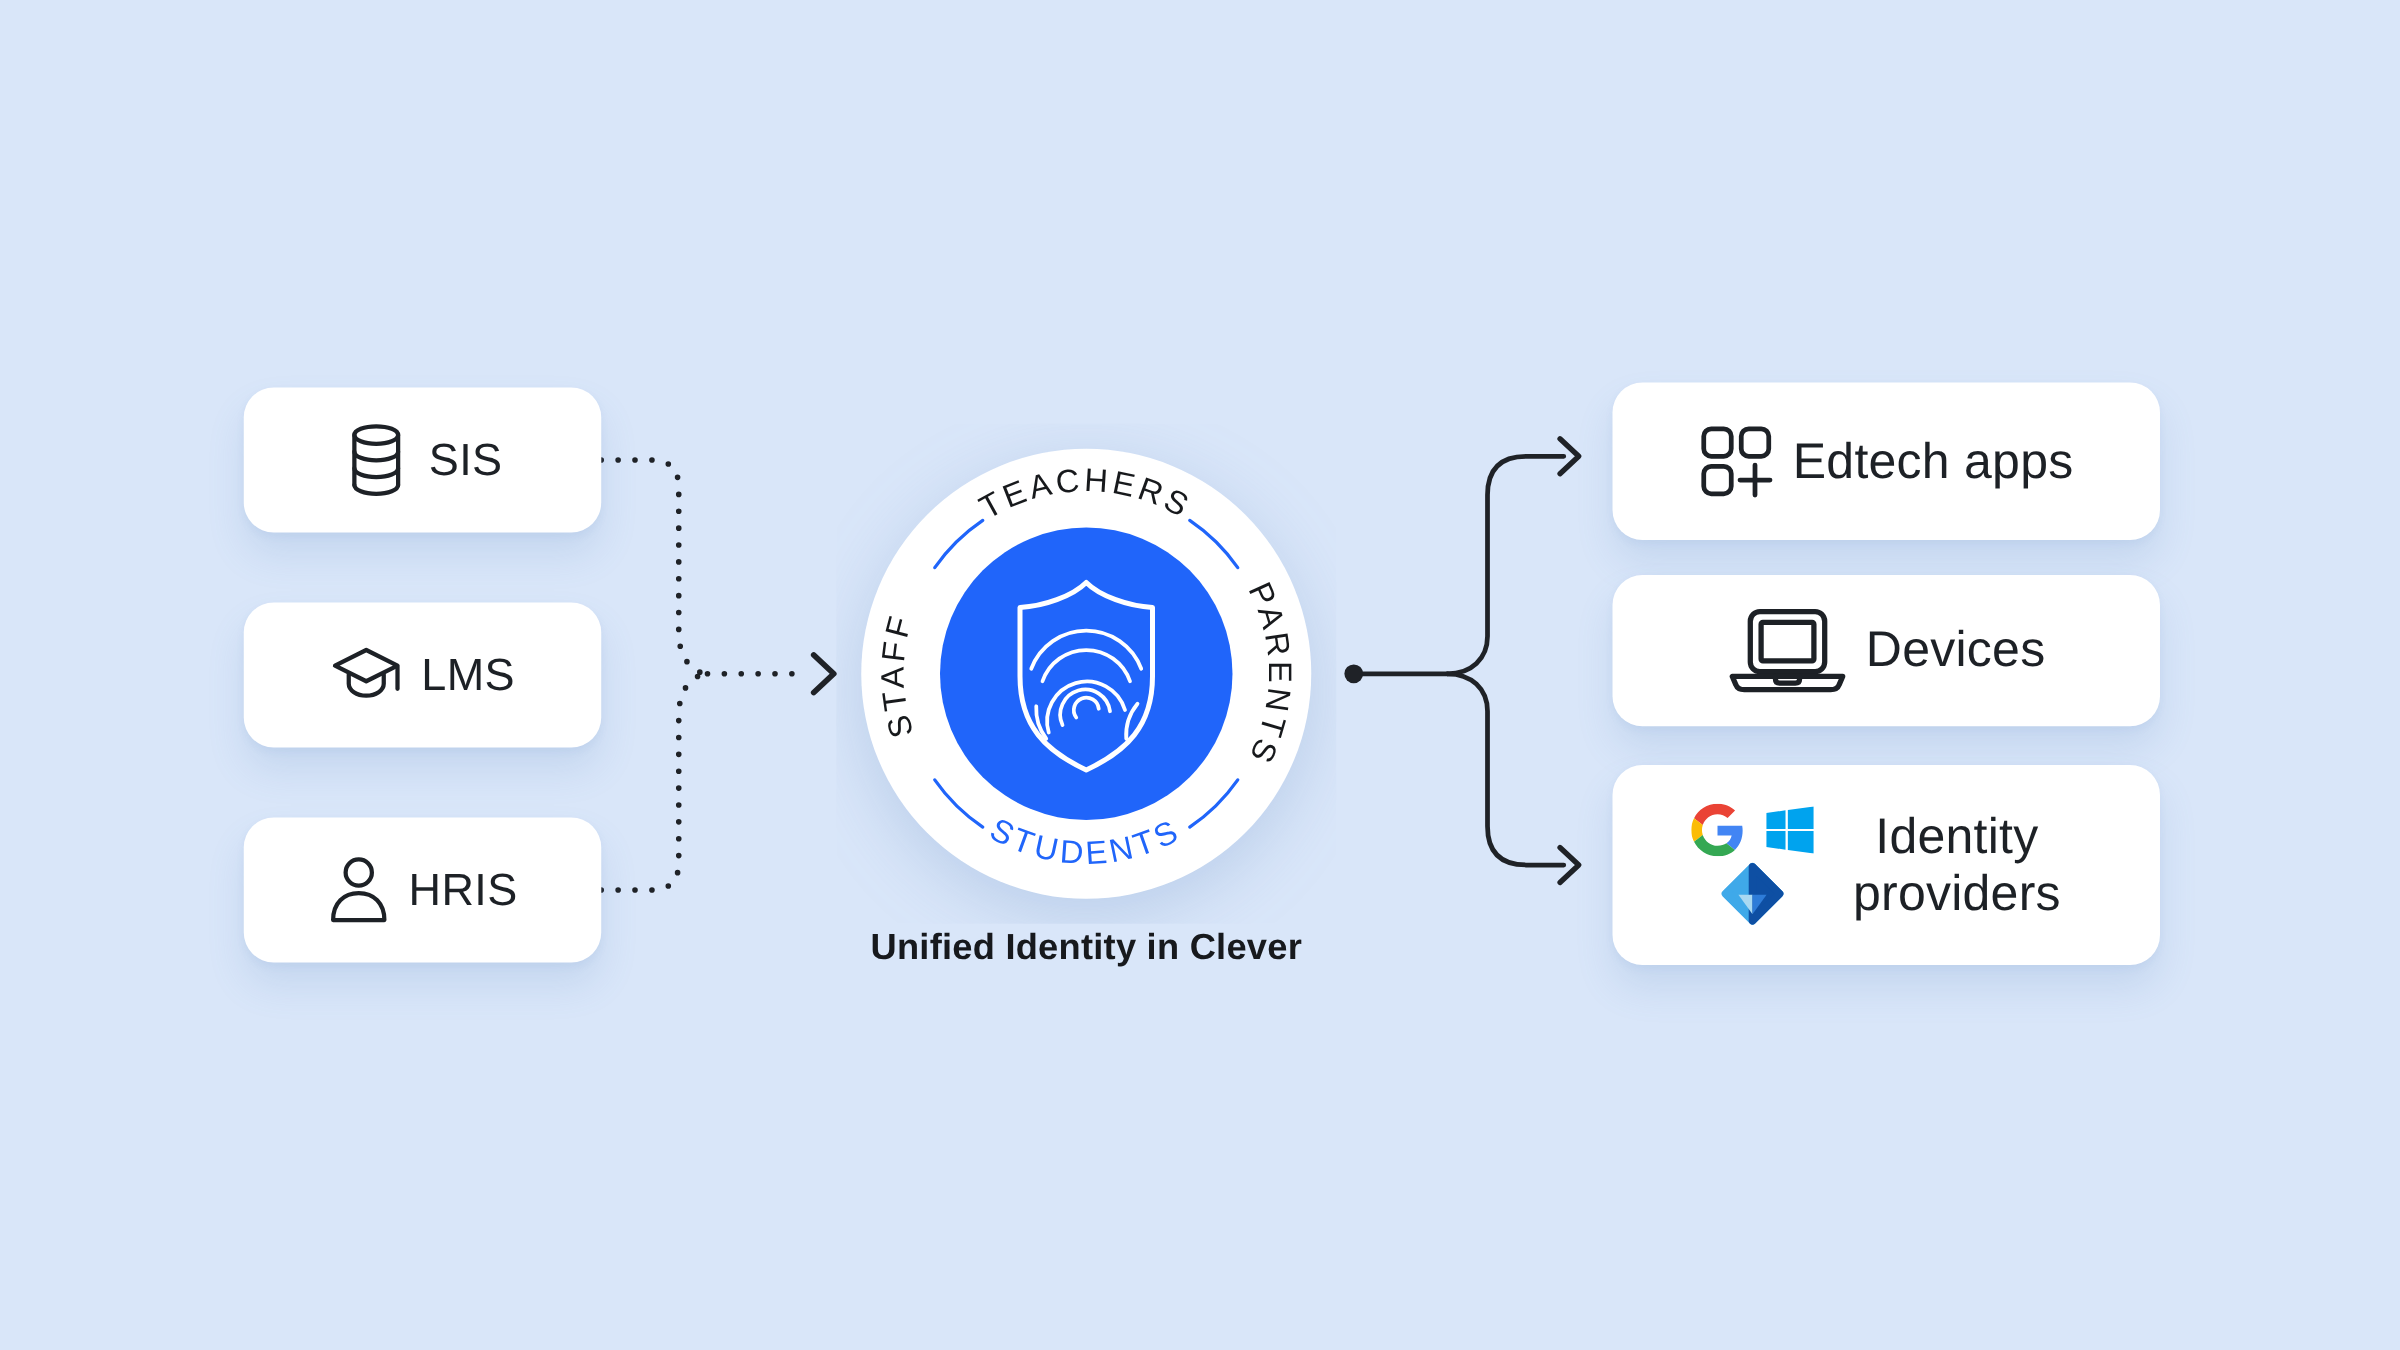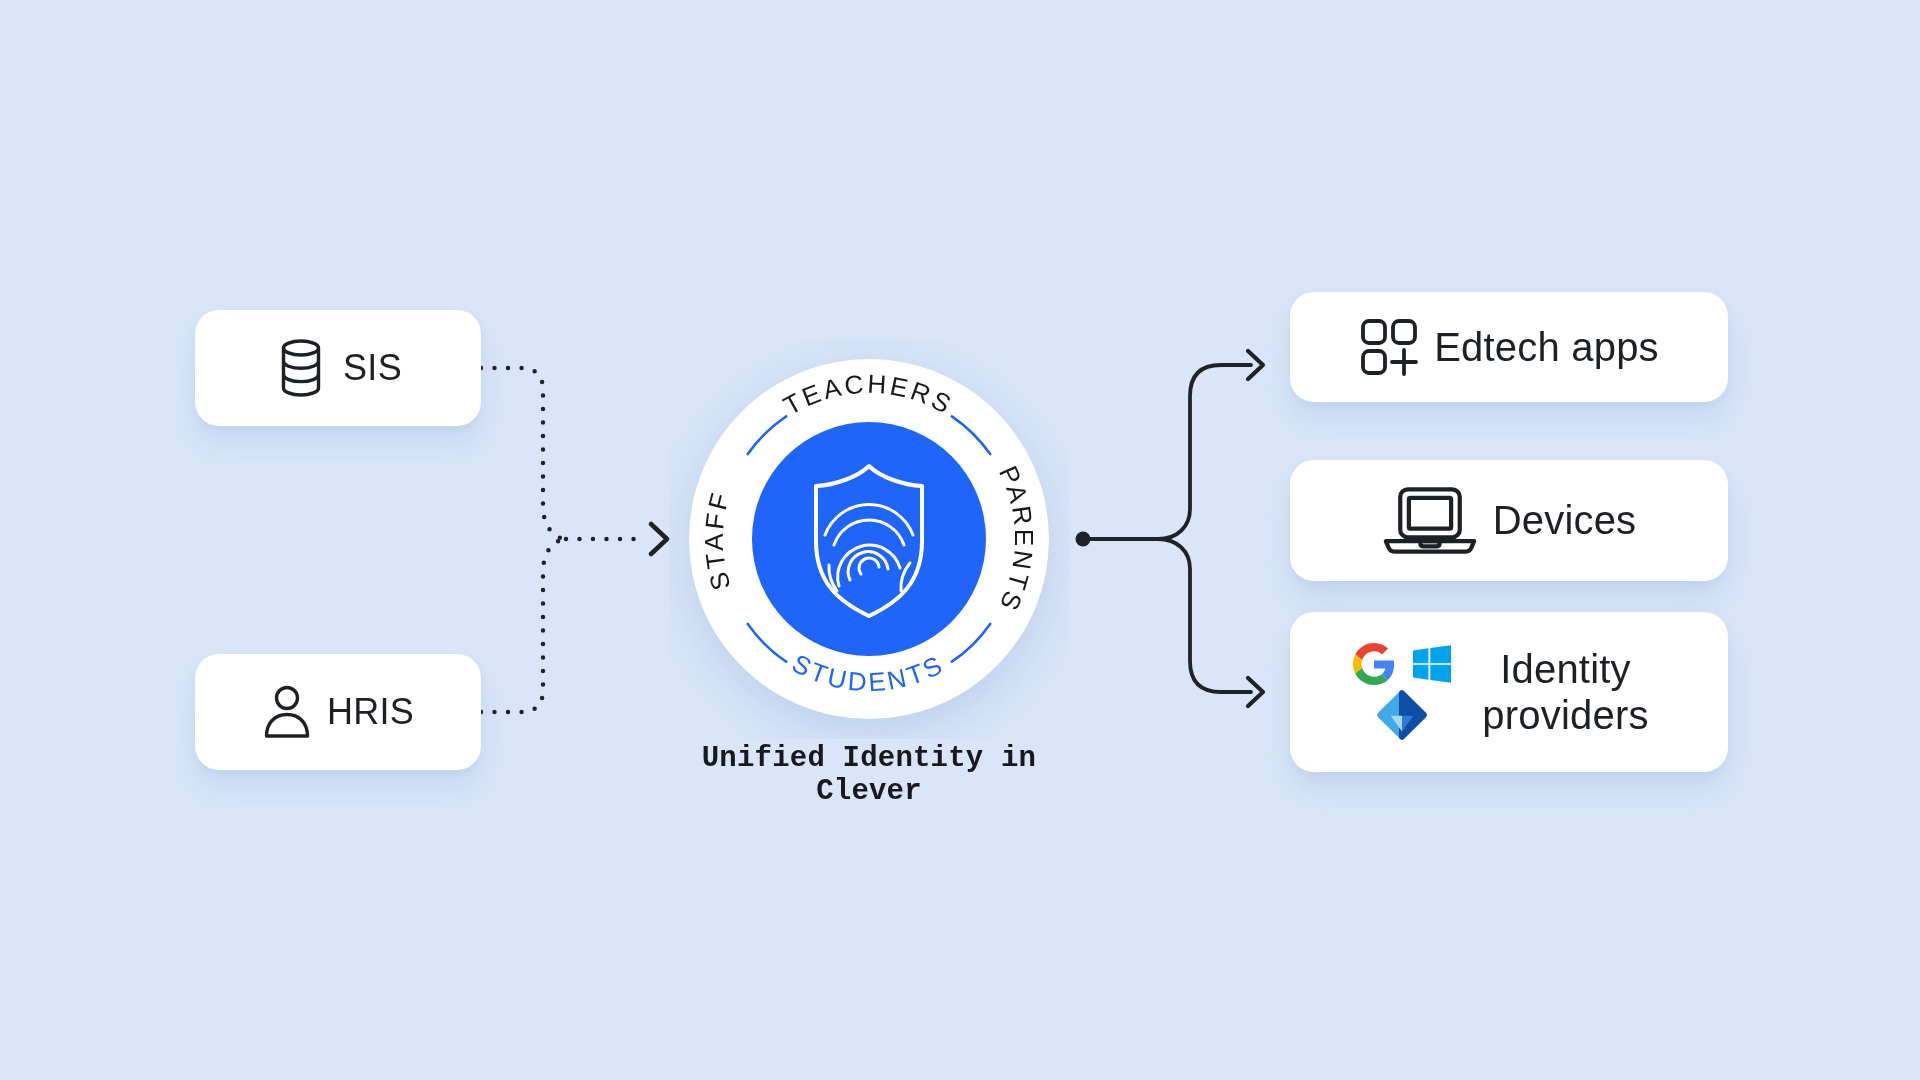--- a/index.html
+++ b/index.html
@@ -14,34 +14,34 @@
     position:absolute;background:var(--card);border-radius:24px;
     display:flex;align-items:center;justify-content:center;gap:15px;
     box-shadow:0 18px 30px rgba(96,134,190,.16), 0 3px 6px rgba(96,134,190,.08);
   }
   .card .label{color:var(--ink);}
   .left-card{left:195px;width:286px;height:116px;}
   .left-card .label{font-size:36px;font-weight:400;letter-spacing:.3px;}
   .right-card{left:1290px;width:438px;}
   .right-card .label{font-size:40px;font-weight:400;letter-spacing:.2px;}
   #card-sis{top:310px} #card-lms{top:482px} #card-hris{top:654px}
-  #card-edtech{top:292px;height:110px}
+  #card-edtech{top:306px;height:126px}
   #card-devices{top:460px;height:121px}
   #card-idp{top:612px;height:160px}
   #card-idp .label{line-height:46px;width:200px;text-align:center}
   .icon{flex:0 0 auto;display:block}
   .logo-cluster{display:flex;flex-direction:column;align-items:center;gap:4px}
   .logo-row{display:flex;align-items:center;gap:18px}
   .badge-svg{position:absolute;left:669px;top:339px;width:400px;height:400px;}
   .badge-white{filter:drop-shadow(0 14px 26px rgba(96,134,190,.25));}
   .ring-word{font-family:"Liberation Sans",sans-serif;font-size:26px;font-weight:500;letter-spacing:3px;fill:#17191c;}
   .ring-word.blue{fill:var(--blue);}
   .caption{
     position:absolute;left:669px;top:742px;width:400px;text-align:center;
-    font-size:29px;font-weight:700;color:#17191d;letter-spacing:.2px;font-family:Liberation Mono, monospace;
+    font-size:29px;font-weight:700;color:#17191d;letter-spacing:.2px;
   }
   .stroke-ic{stroke:var(--ink);fill:none;stroke-linecap:round;stroke-linejoin:round;}
 </style>
 </head>
 <body>
 
 <div class="stage">
 
   <svg class="layer" viewBox="0 0 1920 1080">
     <g stroke="#1f2227" fill="none">
@@ -67,20 +67,30 @@
         <path d="M9.5,10 V50"></path>
           <path d="M44.5,10 V50"></path>
         <path d="M9.5,50 A17.5,7 0 0 0 44.5,50"></path>
         <path d="M9.5,23.3 A17.5,7 0 0 0 44.5,23.3"></path>
         <path d="M9.5,36.6 A17.5,7 0 0 0 44.5,36.6"></path>
       </g>
     </svg>
     <span class="label">SIS</span>
   </div>
 
+  <div class="card left-card" id="card-lms">
+    <svg class="icon" width="58" height="46" viewBox="0 0 58 46">
+      <g class="stroke-ic" stroke-width="3.4">
+        <path d="M29,3 L54,15.5 L29,28 L4,15.5 Z"></path>
+        <path d="M15,22.5 V30 A14,9.5 0 0 0 43,30 V22.5"></path>
+        <path d="M54,16.5 V34"></path>
+      </g>
+    </svg>
+    <span class="label">LMS</span>
+  </div>
 
   <div class="card left-card" id="card-hris">
     <svg class="icon" width="50" height="54" viewBox="0 0 50 54">
       <g class="stroke-ic" stroke-width="3.4">
         <circle cx="25" cy="13" r="10.5"></circle>
         <path d="M4.5,51 C4.5,37.5 13,29.5 25,29.5 C37,29.5 45.5,37.5 45.5,51 Z"></path>
       </g>
     </svg>
     <span class="label">HRIS</span>
   </div>

